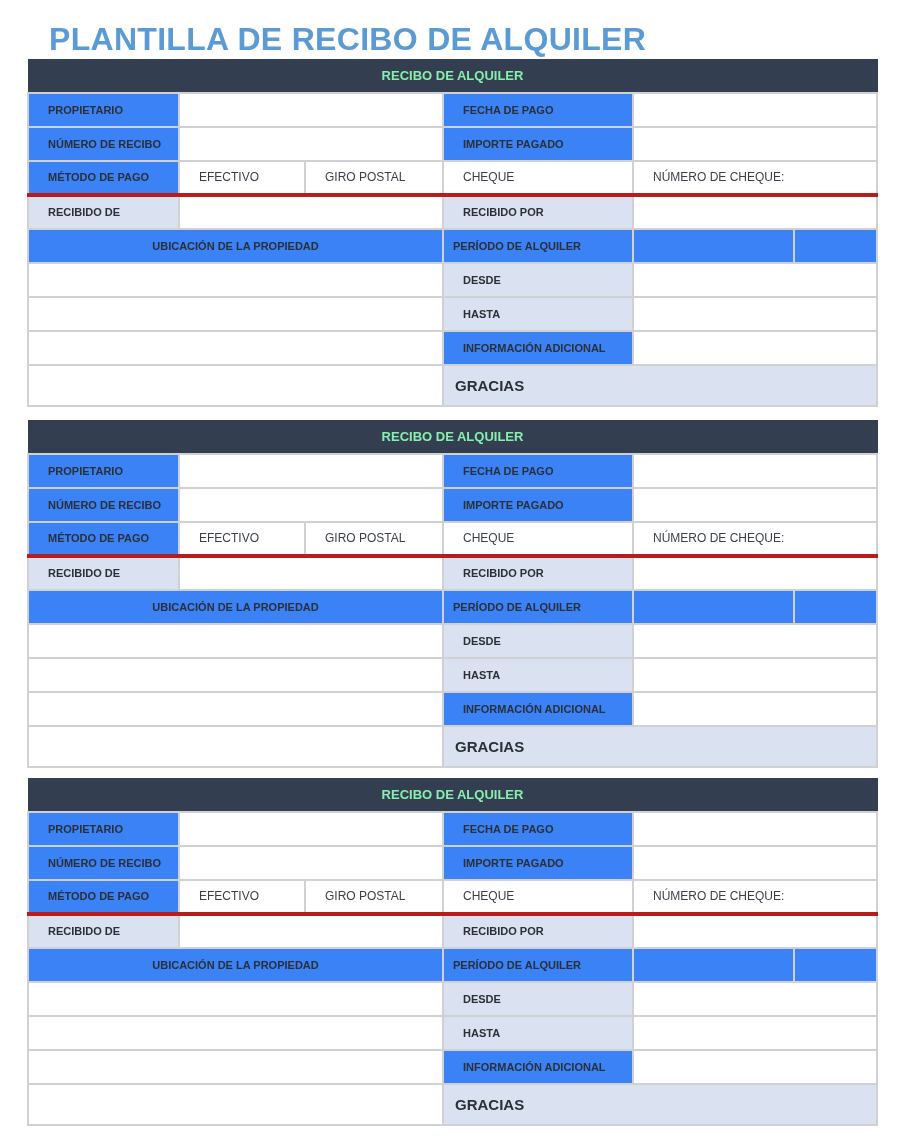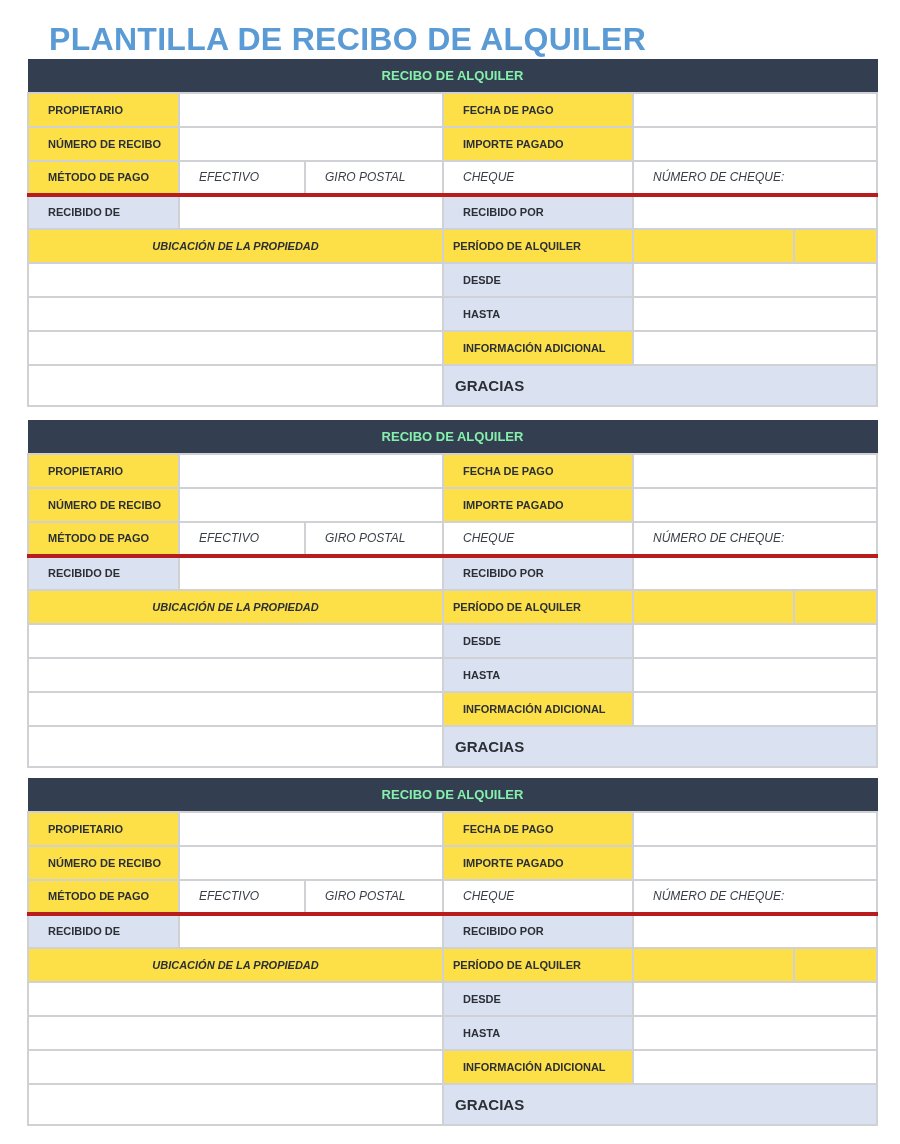--- a/index.html
+++ b/index.html
@@ -51,29 +51,29 @@
     .receipt td.hdr {
       height: 33px;
       background: #333f50;
       color: #86efac;
       text-align: center;
       font-size: 13px;
       padding: 0;
       border: 1px solid #333f50;
       border-bottom: 2px solid #cfd1d4;
     }
-    .gray { background: #fde047; }
+    .gray { background: #3b82f6; }
     .blue { background: #dae1f1; }
-    .white { background: #ffffff; font-style: italic; }
+    .white { background: #ffffff; }
     .opt {
       font-weight: normal !important;
       color: #3a3f47 !important;
       font-size: 12px !important;
     }
-    .center { text-align: center; padding: 0 !important; font-style: italic; }
+    .center { text-align: center; padding: 0 !important; }
     .thick-bottom td { border-bottom: 4px solid #b91c1c; }
     .period-label { padding-left: 9px !important; }
     .gracias {
       padding: 11px !important;
       font-size: 15px !important;
       color: #2b2f36 !important;
       font-weight: bold;
     }
   </style>
 </head>

